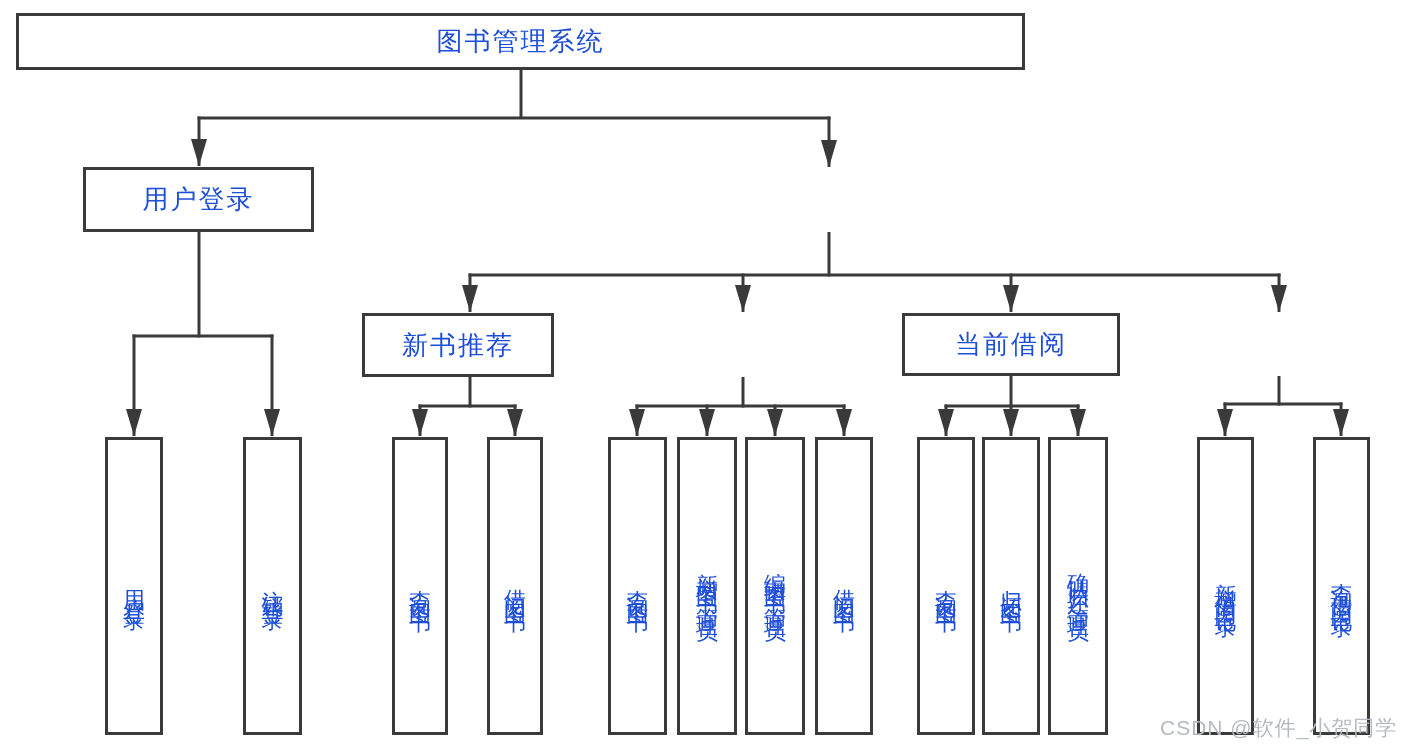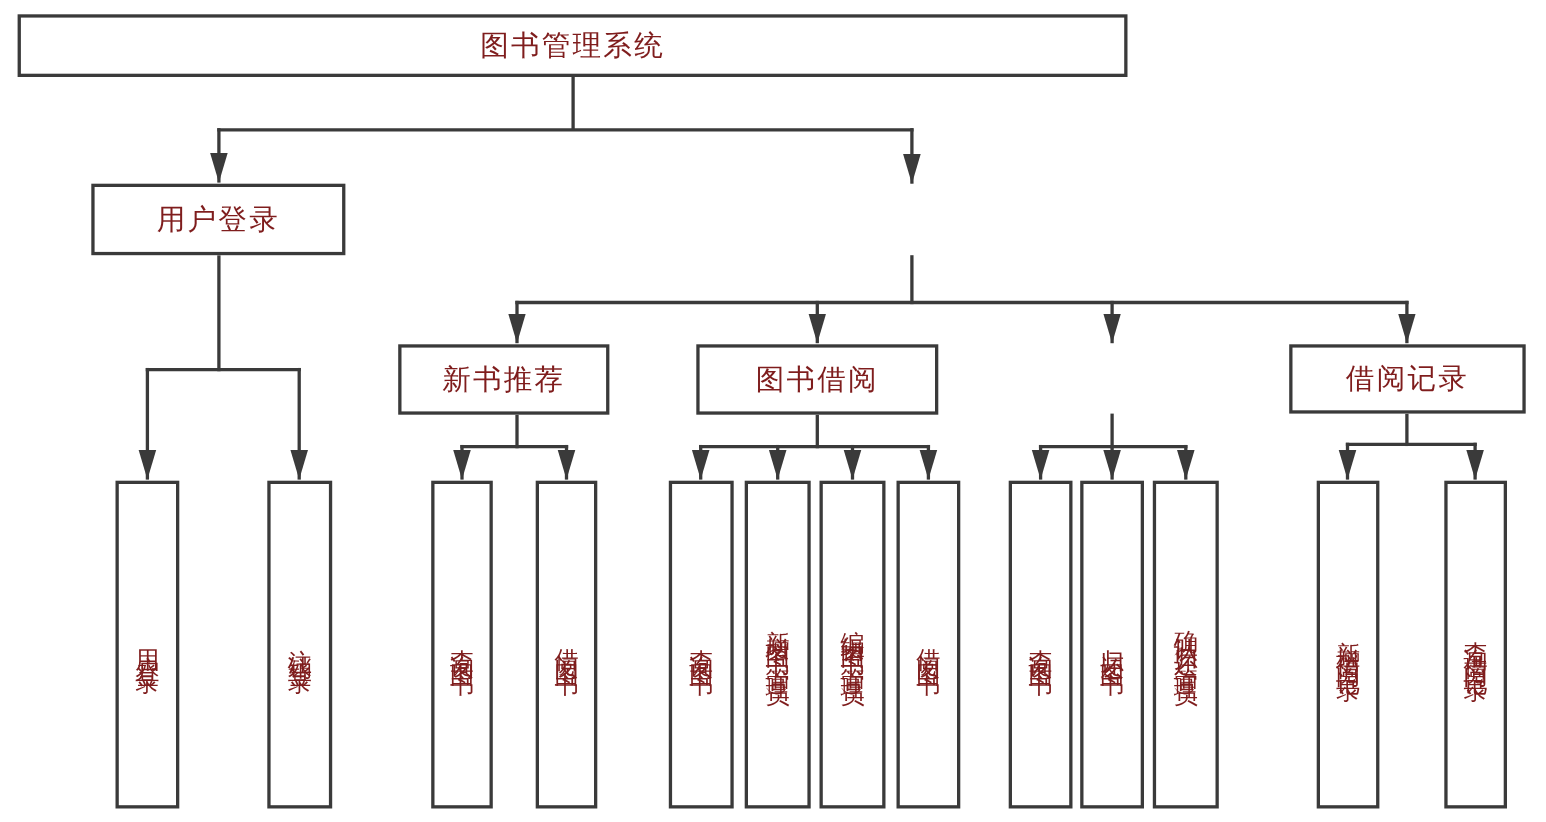--- a/index.html
+++ b/index.html
@@ -8,21 +8,21 @@
     background:#ffffff;
     font-family:"Liberation Sans","DejaVu Sans",sans-serif;
   }
   #stage{position:absolute;left:0;top:0;width:1405px;height:747px;}
   svg.wires{position:absolute;left:0;top:0;z-index:0;}
   .node{
     position:absolute;box-sizing:border-box;z-index:1;
     background:#ffffff;border:3px solid #3a3a3a;
     display:flex;align-items:center;justify-content:center;
   }
-  .node .lbl{color:#7f1d1d;}
+  .node .lbl{color:#1d4ed8;}
   .head .lbl{font-size:26px;letter-spacing:2px;white-space:nowrap;}
   .leaf .lbl{
     writing-mode:vertical-rl;text-orientation:mixed;
     font-size:22px;letter-spacing:7px;line-height:1;
   }
   .watermark{
     position:absolute;left:1160px;top:714px;z-index:5;
     font-size:21px;color:#b4bac0;letter-spacing:1px;white-space:nowrap;
   }
 </style>
@@ -99,25 +99,22 @@
     <span class="lbl">图书管理系统</span>
   </div>
 
   <div class="node head" style="left:83px;top:167px;width:231px;height:65px">
     <span class="lbl">用户登录</span>
   </div>
 
   <div class="node head" style="left:362px;top:313px;width:192px;height:64px">
     <span class="lbl">新书推荐</span>
   </div>
-  <div class="node head" style="left:633px;top:313px;width:220px;height:64px">
-    <span class="lbl">图书借阅</span>
-  </div>
-  <div class="node head" style="left:1172px;top:313px;width:215px;height:63px">
-    <span class="lbl">借阅记录</span>
+  <div class="node head" style="left:902px;top:313px;width:218px;height:63px">
+    <span class="lbl">当前借阅</span>
   </div>
 
   <div class="node leaf" style="left:105px;top:437px;width:58px;height:298px">
     <span class="lbl">用户登录</span>
   </div>
   <div class="node leaf" style="left:243px;top:437px;width:59px;height:298px">
     <span class="lbl">注销登录</span>
   </div>
 
   <div class="node leaf" style="left:392px;top:437px;width:56px;height:298px">
@@ -150,13 +147,14 @@
     <span class="lbl">确认归还（管理员）</span>
   </div>
 
   <div class="node leaf" style="left:1197px;top:437px;width:57px;height:298px">
     <span class="lbl">新增借阅记录</span>
   </div>
   <div class="node leaf" style="left:1313px;top:437px;width:57px;height:298px">
     <span class="lbl">查询借阅记录</span>
   </div>
 
+  <div class="watermark">CSDN @软件_小贺同学</div>
 </div>
 
 </body></html>

